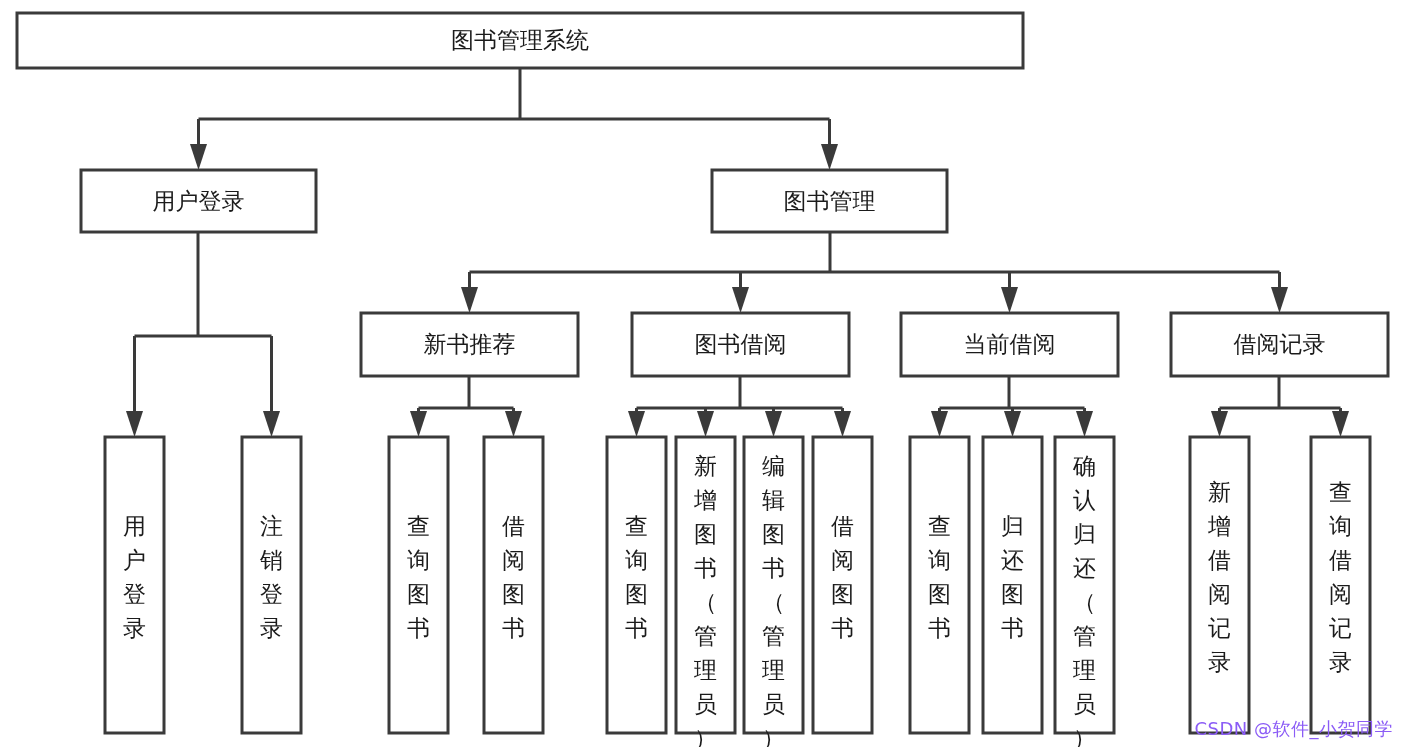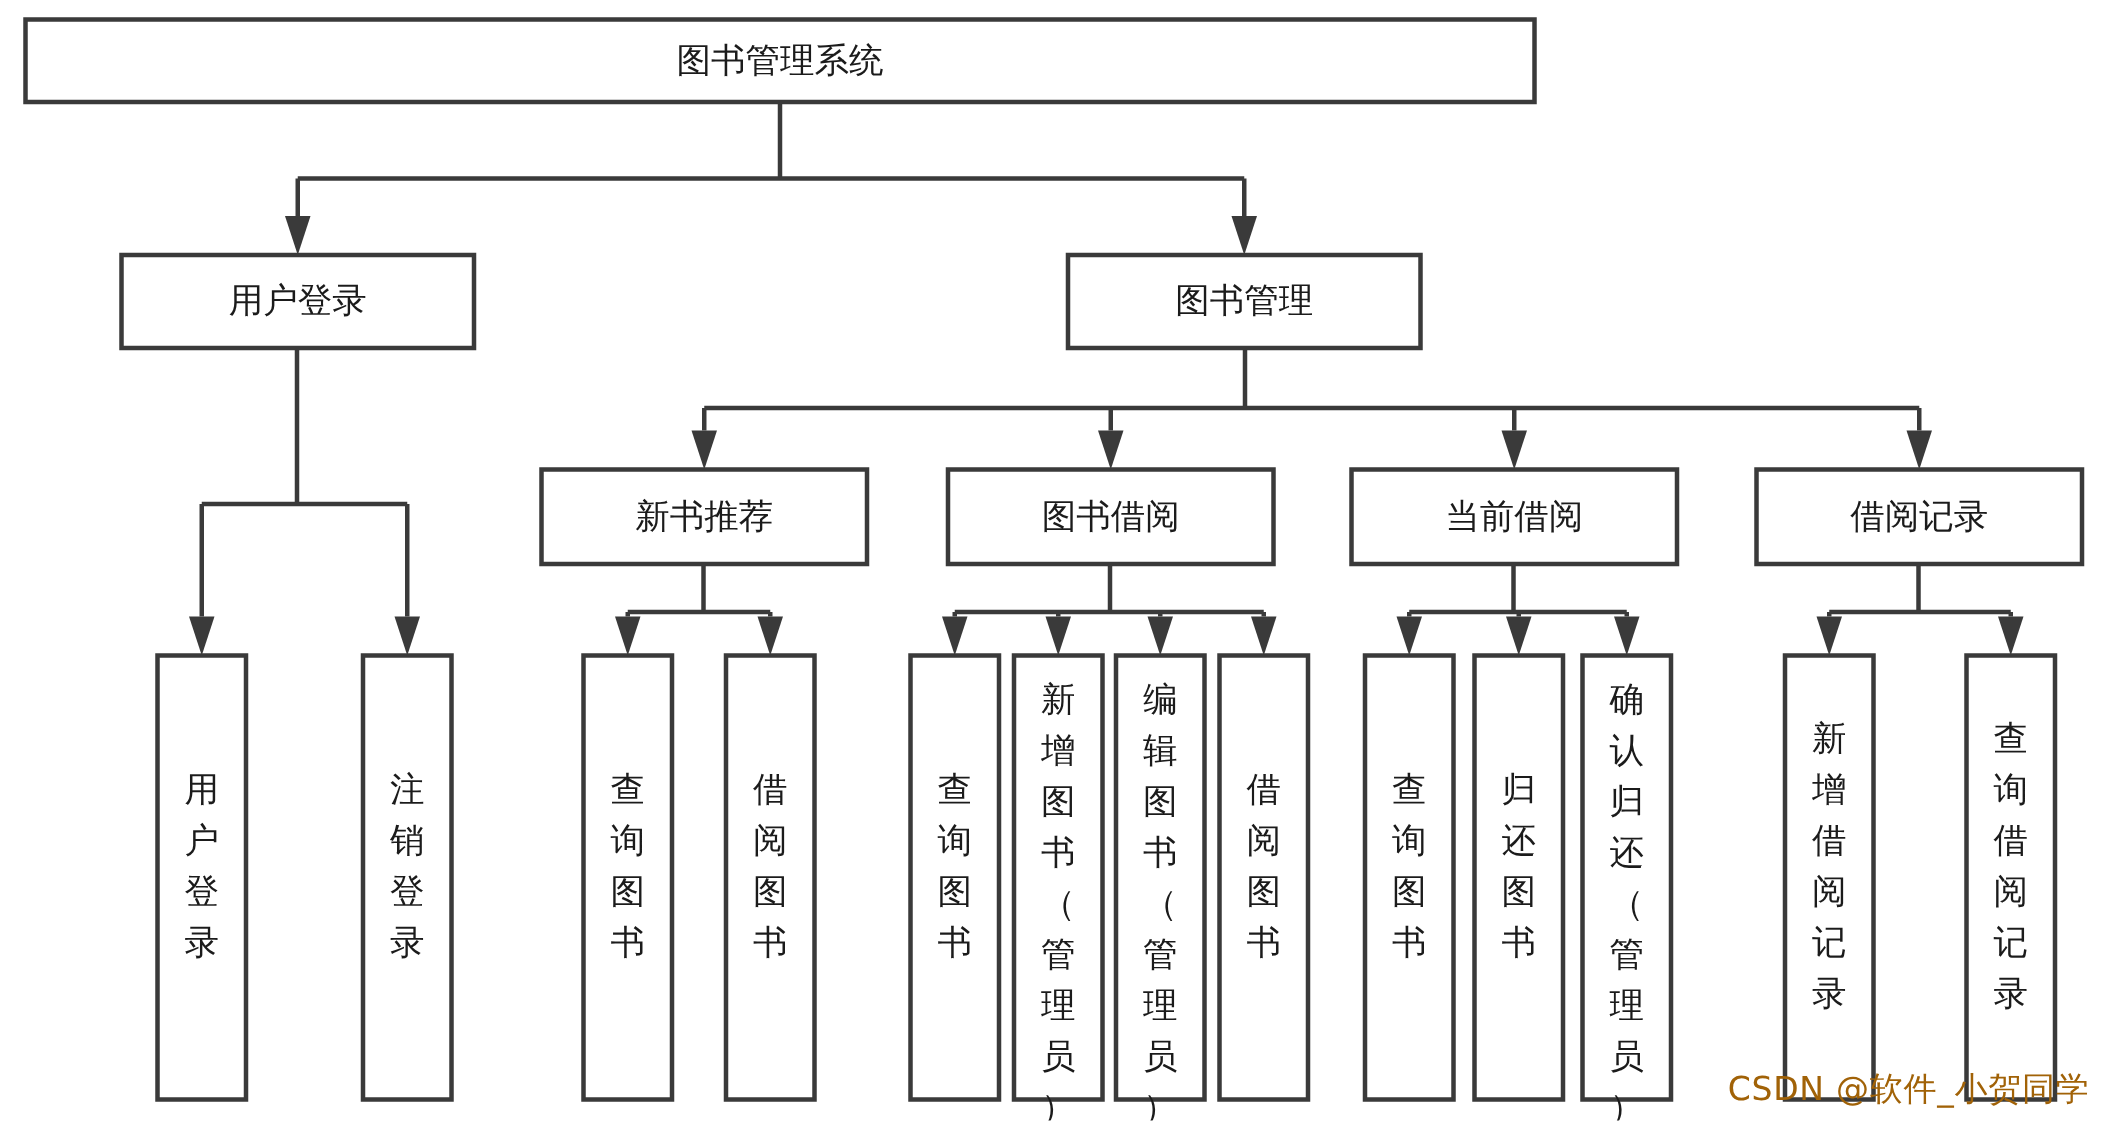--- a/index.html
+++ b/index.html
@@ -54,22 +54,22 @@
     font-family: "DejaVu Sans", "Liberation Sans", sans-serif;
     font-size: 23px;
     fill: #1b1b1b;
     text-anchor: middle;
   }
   .watermark {
     position: absolute;
     right: 12px;
     bottom: 6px;
     font-family: "DejaVu Sans", "Liberation Sans", sans-serif;
-    font-size: 22px;
-    color: #a16207;
+    font-size: 18px;
+    color: #8b5cf6;
     letter-spacing: 0.5px;
     white-space: nowrap;
     pointer-events: none;
   }
 </style>
 </head>
 <body>
 
 <div id="diagram-root">
   <svg class="diagram-canvas" viewBox="0 0 1405 747">

